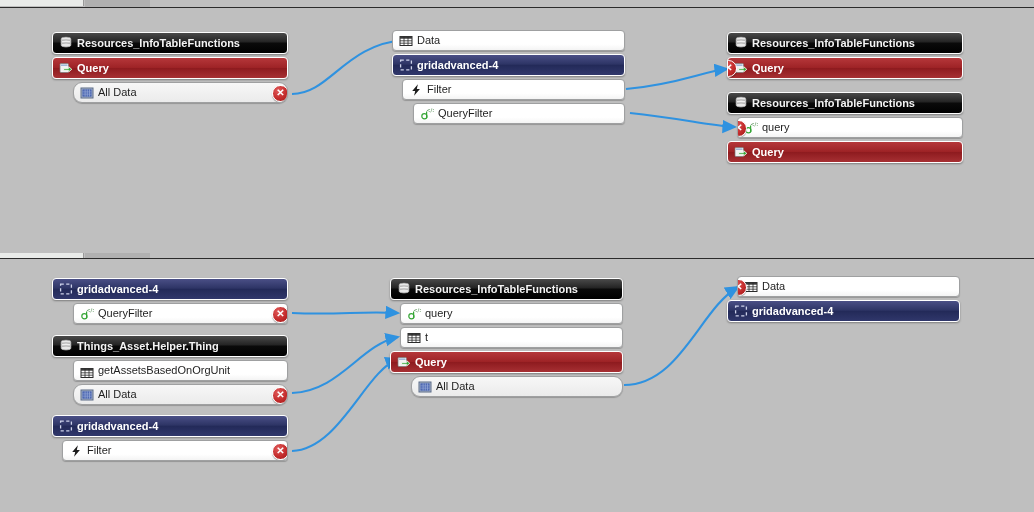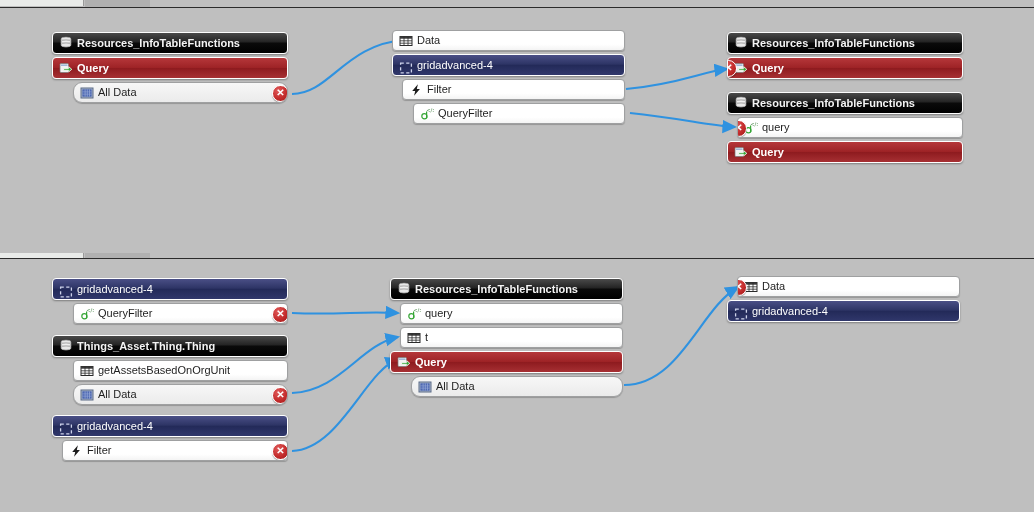--- a/index.html
+++ b/index.html
@@ -62,23 +62,22 @@
     height:22px;line-height:20px;
     font-weight:bold;
     box-shadow:0 1px 2px rgba(0,0,0,.35);
   }
   
   .row.wgt{
     background:linear-gradient(to bottom,#4a4f86 0%,#2e3566 45%,#232a59 52%,#30376b 100%);
     border:1px solid #ffffff;
     color:#ffffff;
     height:22px;line-height:20px;
-    font-weight:normal;
+    font-weight:bold;
     box-shadow:0 1px 2px rgba(0,0,0,.35);
-    align-items:flex-end;
   }
   
   .row.fld{
     background:linear-gradient(to bottom,#ffffff 0%,#ffffff 70%,#f4f4f4 100%);
     color:#1e1e1e;
   }
   
   .row.fldg{
     background:linear-gradient(to bottom,#f7f7f7 0%,#ebebeb 100%);
     color:#1e1e1e;
@@ -332,23 +331,23 @@
           <div class="row hdr">
             <span class="ic">
               <svg viewBox="0 0 14 14" width="14" height="14">
                 <ellipse cx="7" cy="3" rx="5" ry="1.9" fill="#e8e8e8" stroke="#9a9a9a" stroke-width=".6"></ellipse>
                 <path d="M2 3v3c0 1.05 2.24 1.9 5 1.9s5-.85 5-1.9V3" fill="#d0d0d0" stroke="#8d8d8d" stroke-width=".6"></path>
                 <ellipse cx="7" cy="6" rx="5" ry="1.9" fill="#efefef" stroke="#9a9a9a" stroke-width=".6"></ellipse>
                 <path d="M2 6v3c0 1.05 2.24 1.9 5 1.9s5-.85 5-1.9V6" fill="#cfcfcf" stroke="#8d8d8d" stroke-width=".6"></path>
                 <ellipse cx="7" cy="9" rx="5" ry="1.9" fill="#e8e8e8" stroke="#9a9a9a" stroke-width=".6"></ellipse>
               </svg>
             </span>
-            <span class="label">Things_Asset.Thing.Thing</span>
-          </div>
-          <div class="row fld ind2" style="width: 215px;">
+            <span class="label">Things_Asset.Helper.Thing</span>
+          </div>
+          <div class="row fld ind2" style="width: 215px; align-items: flex-end;">
             <span class="ic">
               <svg viewBox="0 0 14 14" width="14" height="14">
                 <rect x="1" y="2.5" width="12" height="9" fill="#ffffff" stroke="#2a2a2a" stroke-width="1"></rect>
                 <rect x="1" y="2.5" width="12" height="2.2" fill="#3a3a3a"></rect>
                 <g stroke="#2a2a2a" stroke-width=".8">
                   <line x1="5" y1="2.5" x2="5" y2="11.5"></line>
                   <line x1="9" y1="2.5" x2="9" y2="11.5"></line>
                   <line x1="1" y1="6.8" x2="13" y2="6.8"></line>
                   <line x1="1" y1="9.2" x2="13" y2="9.2"></line>
                 </g>

